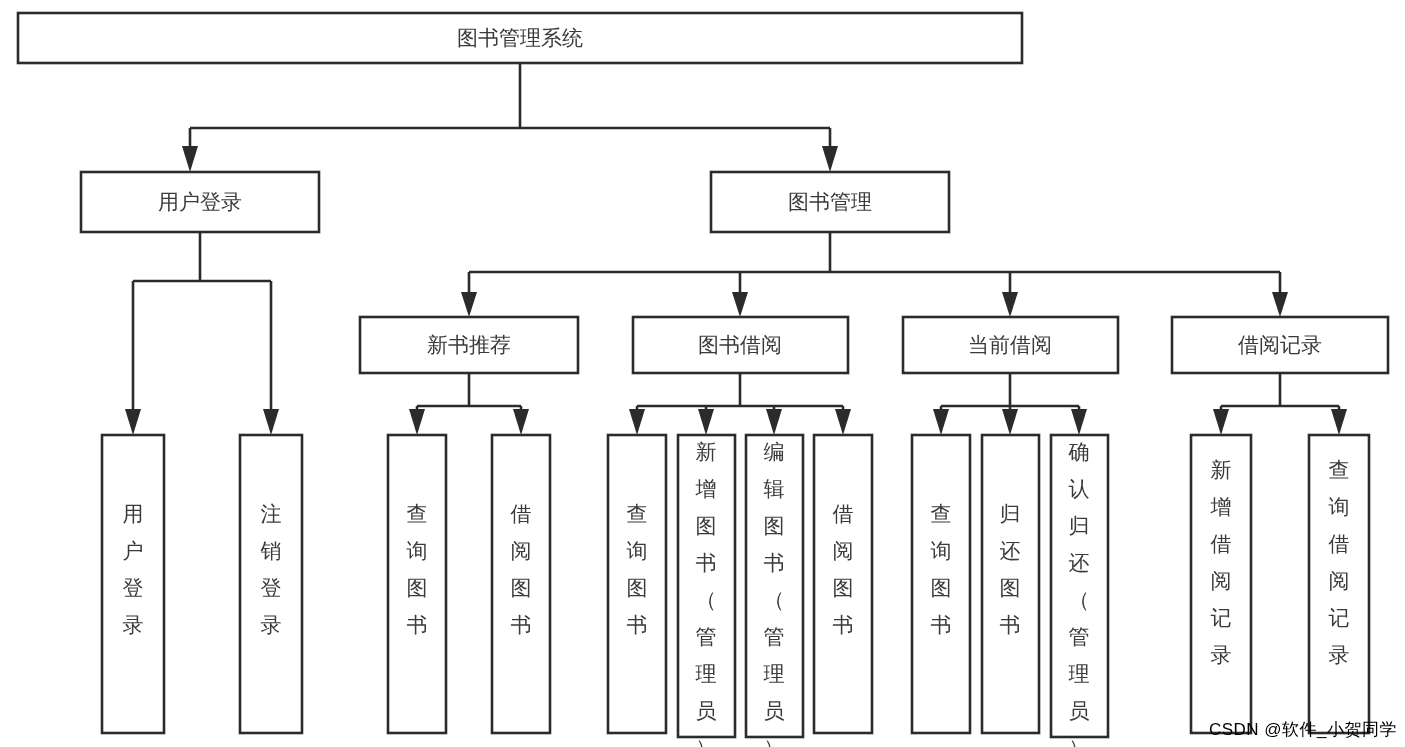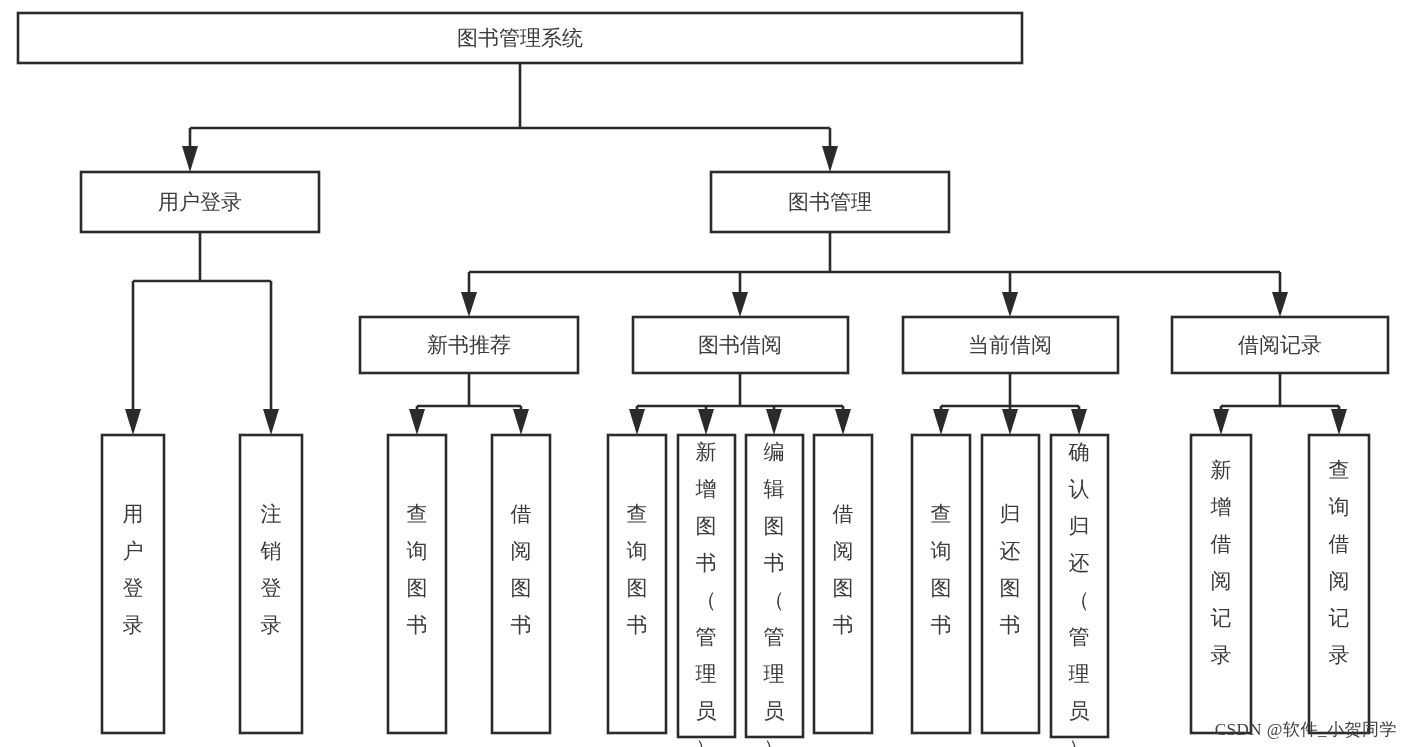--- a/index.html
+++ b/index.html
@@ -51,23 +51,23 @@
   .node-label-v {
     font-family: "Liberation Sans", "DejaVu Sans", sans-serif;
     font-size: 21px;
     fill: #3a3a3a;
     text-anchor: middle;
   }
   .watermark {
     position: absolute;
     right: 8px;
     bottom: 6px;
-    font-family: Liberation Serif, serif;
+    font-family: Liberation Sans, sans-serif;
     font-size: 17px;
-    color: #404040;
+    color: #000000;
     letter-spacing: 0.5px;
     white-space: nowrap;
     pointer-events: none;
   }
 </style>
 </head>
 <body>
 
 <div id="diagram-root">
   <svg class="flow" viewBox="0 0 1405 747" xmlns="http://www.w3.org/2000/svg">

